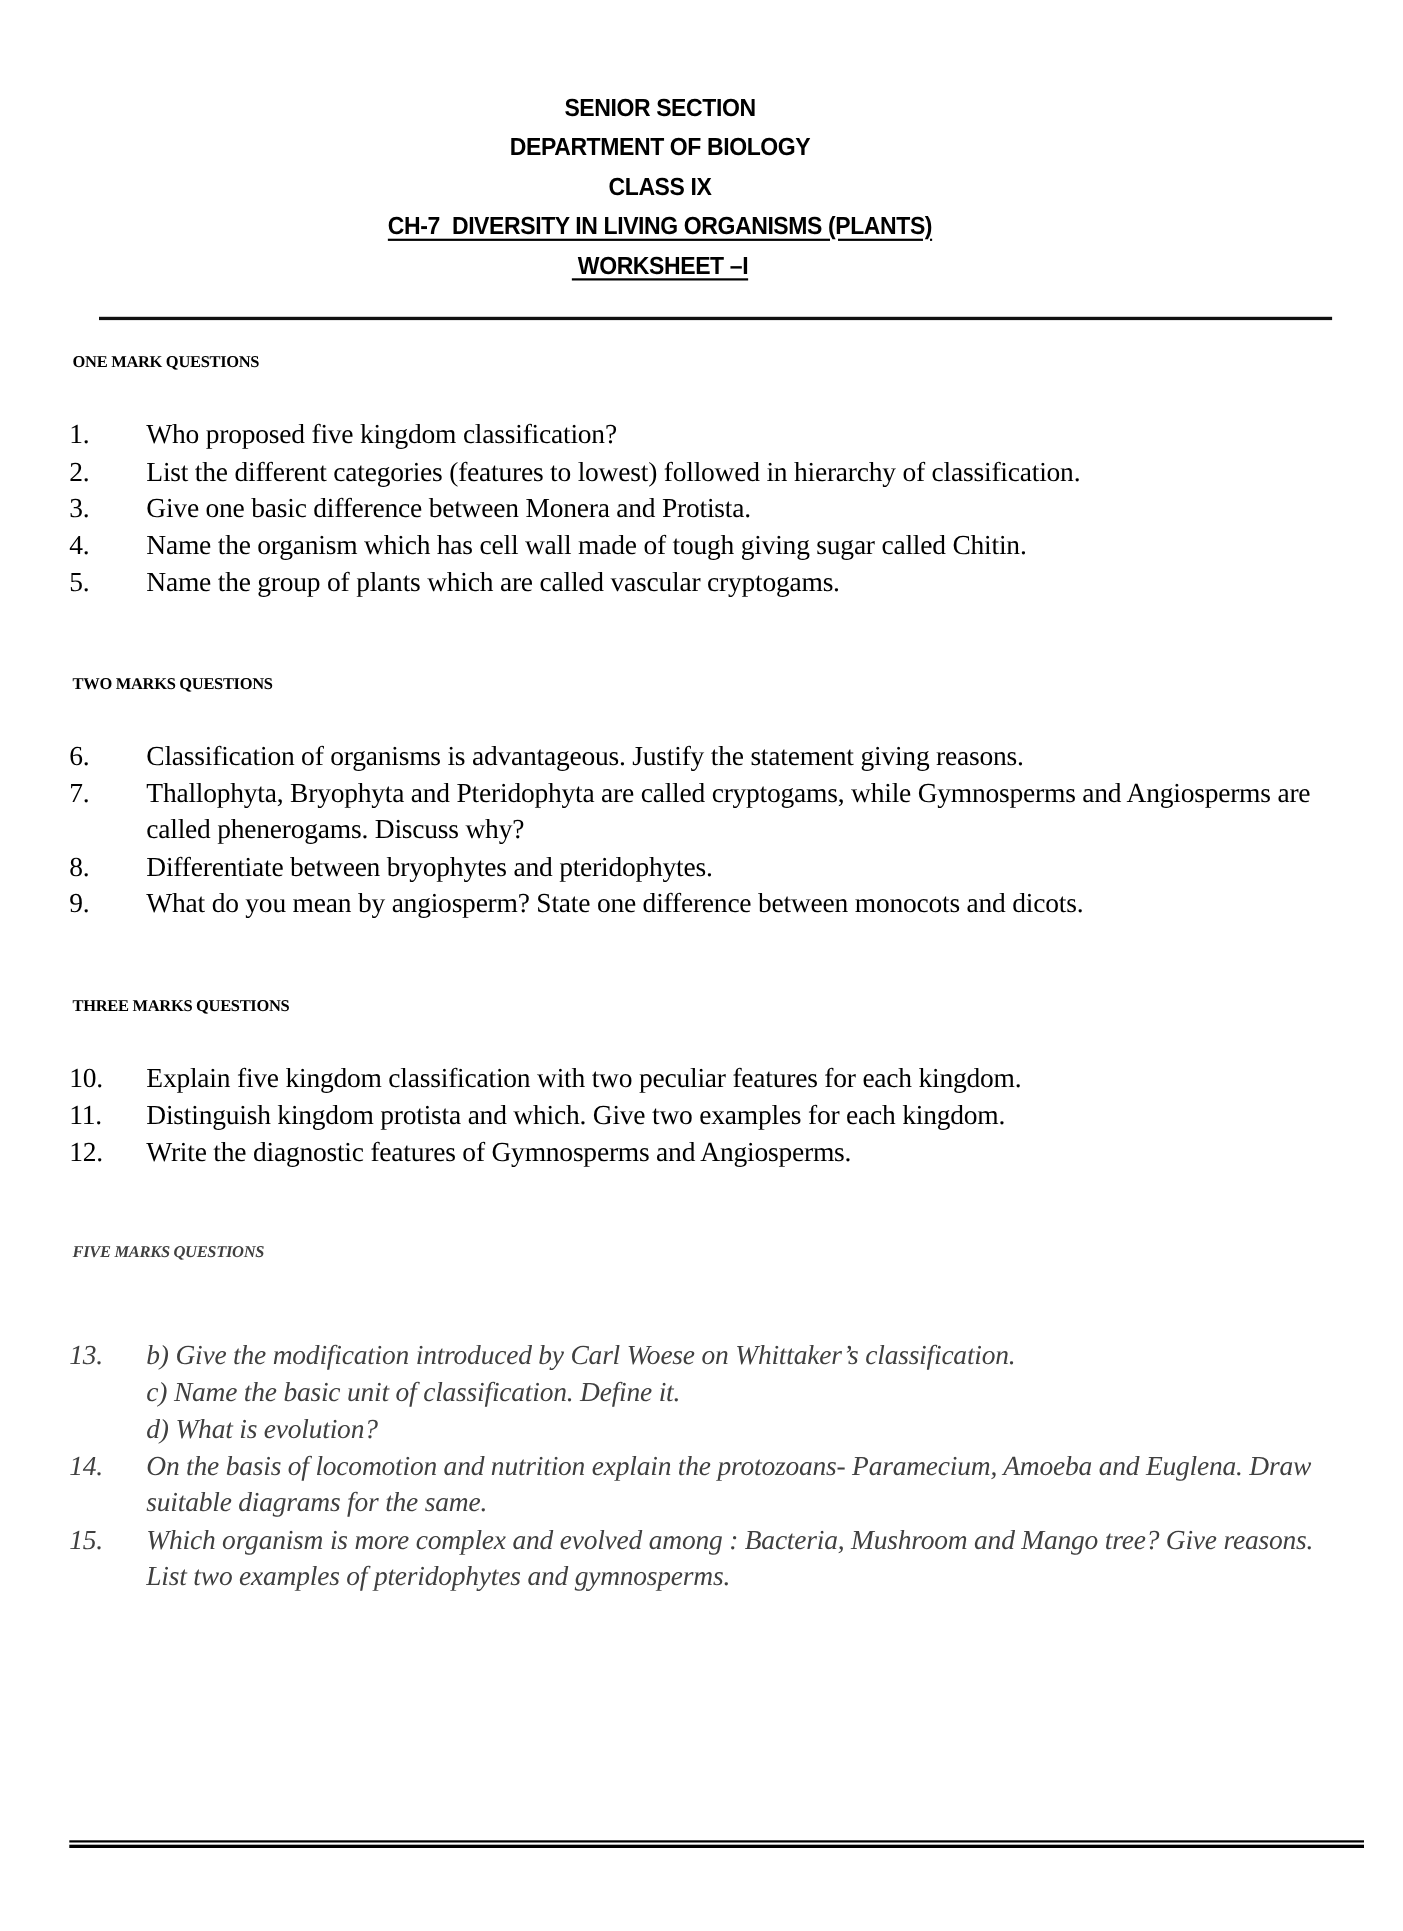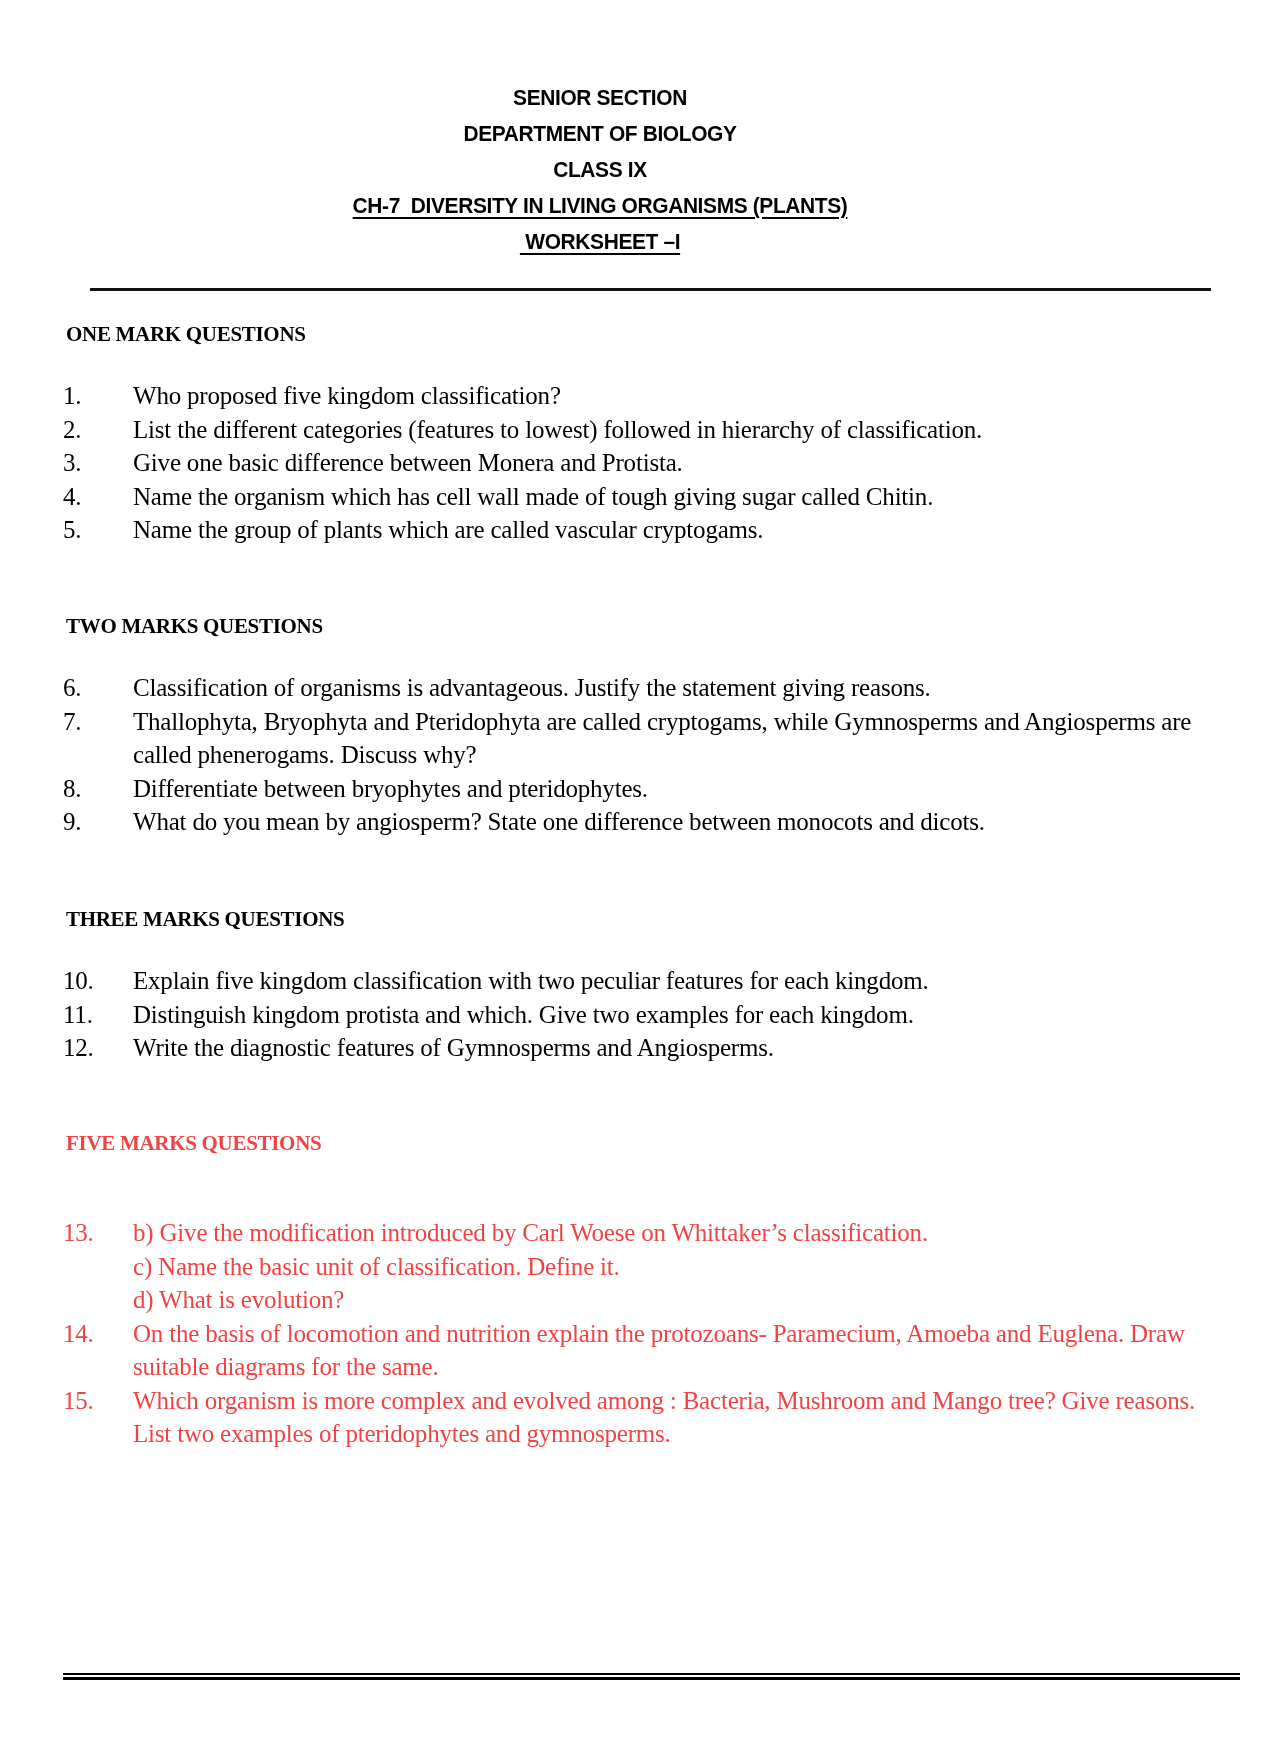--- a/index.html
+++ b/index.html
@@ -41,21 +41,21 @@
       left: 90px;
       top: 288px;
       width: 1121px;
       height: 3px;
       background: #111;
     }
     .section-title {
       position: absolute;
       left: 66px;
       font-weight: bold;
-      font-size: 21px;
+      font-size: 15px;
       letter-spacing: -0.3px;
     }
     .qlist {
       position: absolute;
       left: 63px;
       width: 1160px;
       font-size: 25px;
       letter-spacing: -0.2px;
     }
     .q {
@@ -65,21 +65,21 @@
     .q .num {
       width: 70px;
       flex: none;
     }
     .q .txt {
       flex: 1;
     }
     .q .sub {
       display: block;
     }
-    .faded { color: #ef4444; }
+    .faded { color: #404040; font-style: italic; }
     .bottom-rule {
       position: absolute;
       left: 63px;
       width: 1177px;
       background: #000;
     }
   </style>
 </head>
 <body>
 

